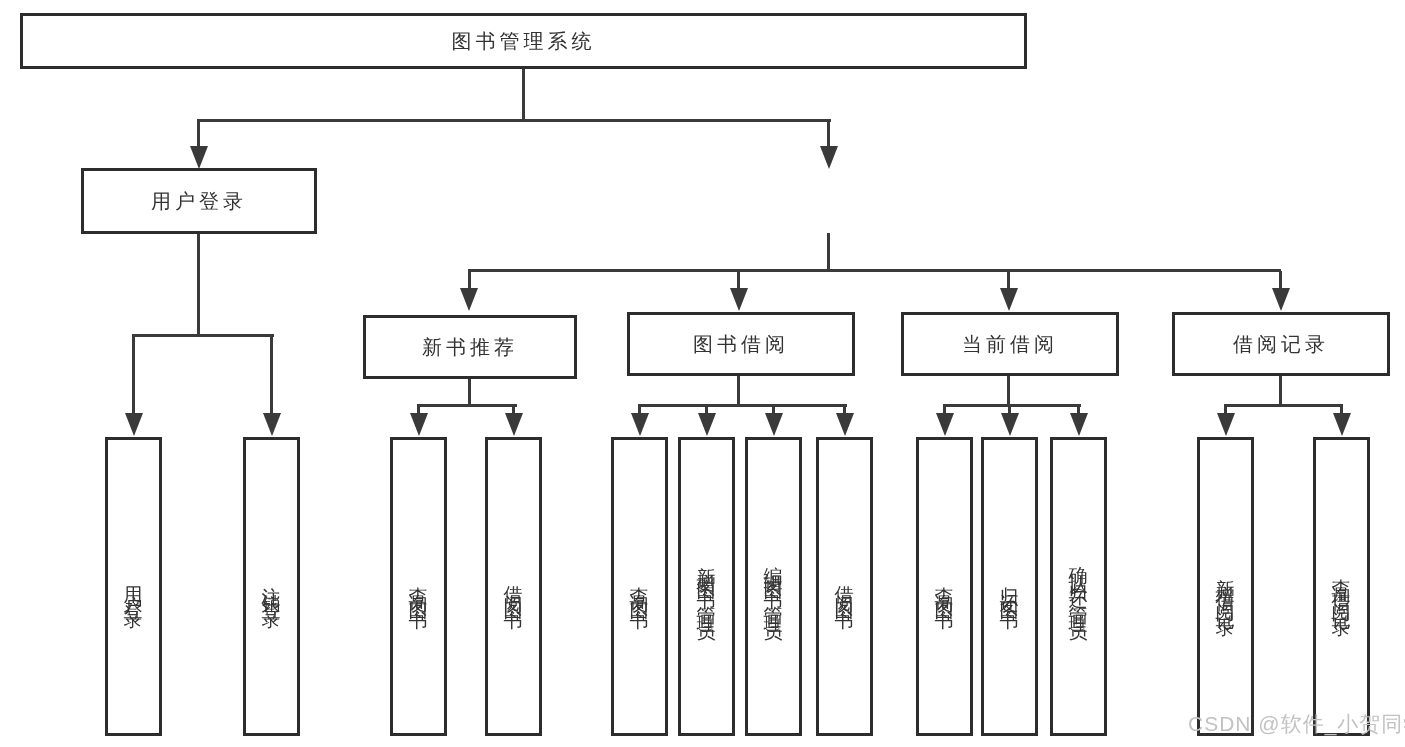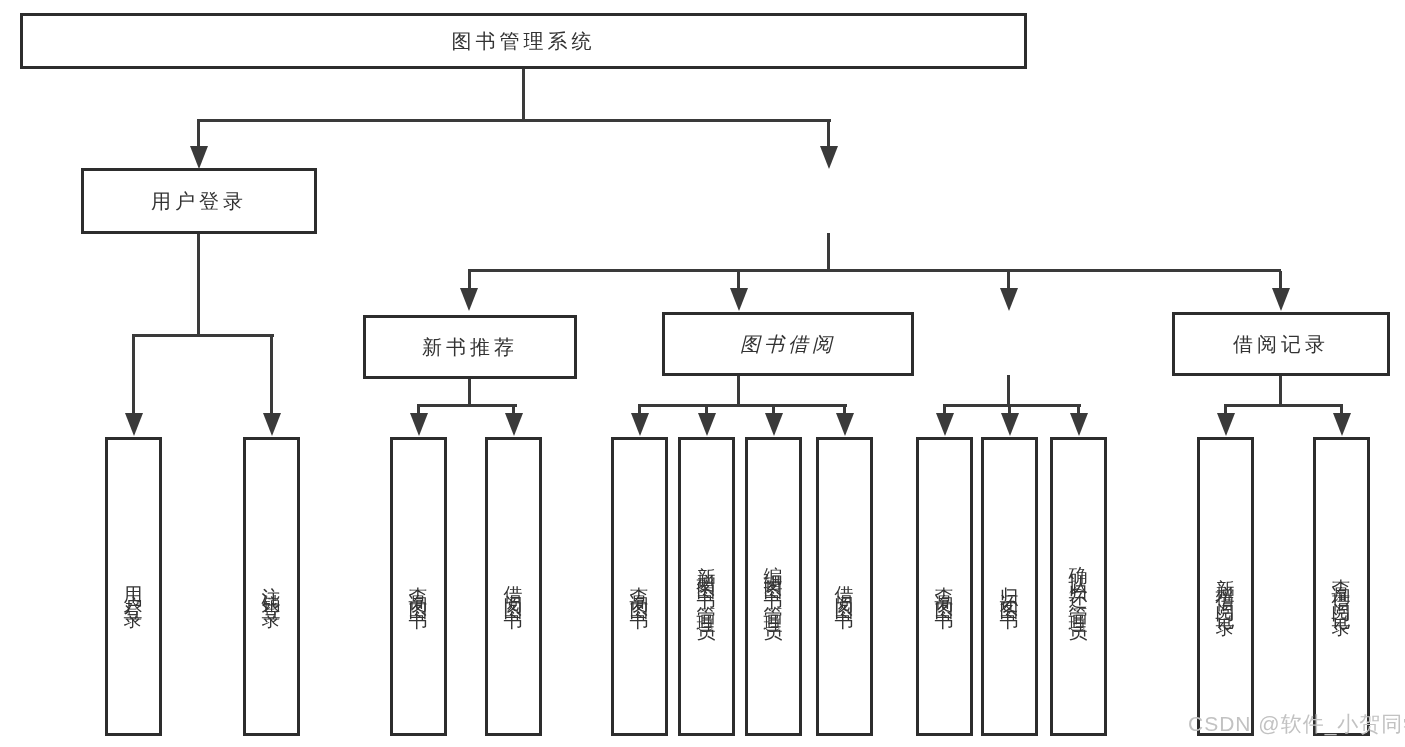--- a/index.html
+++ b/index.html
@@ -75,22 +75,25 @@
     <span>图书管理系统</span>
   </div>
 
   <div class="node" style="left:81px;top:168px;width:236px;height:66px;">
     <span>用户登录</span>
   </div>
 
   <div class="node" style="left:363px;top:315px;width:214px;height:64px;">
     <span>新书推荐</span>
   </div>
-  <div class="node" style="left:662px;top:312px;width:252px;height:64px;font-style:italic;">
+  <div class="node" style="left:627px;top:312px;width:228px;height:64px;">
     <span>图书借阅</span>
+  </div>
+  <div class="node" style="left:901px;top:312px;width:218px;height:64px;">
+    <span>当前借阅</span>
   </div>
   <div class="node" style="left:1172px;top:312px;width:218px;height:64px;">
     <span>借阅记录</span>
   </div>
 
   <div class="leaf" style="left:105px;">
     <span>用户登录</span>
   </div>
   <div class="leaf" style="left:243px;">
     <span>注销登录</span>

